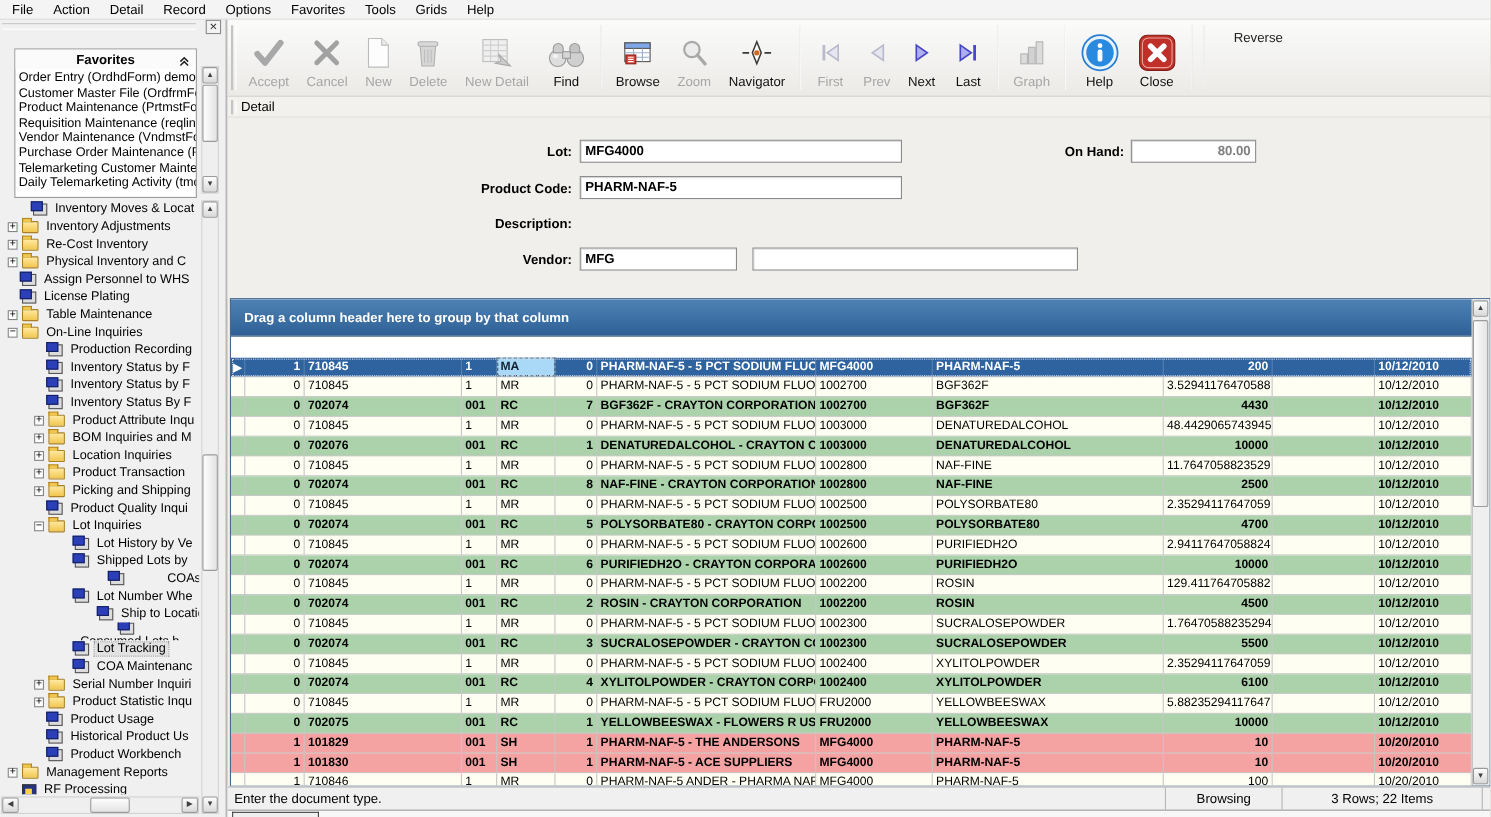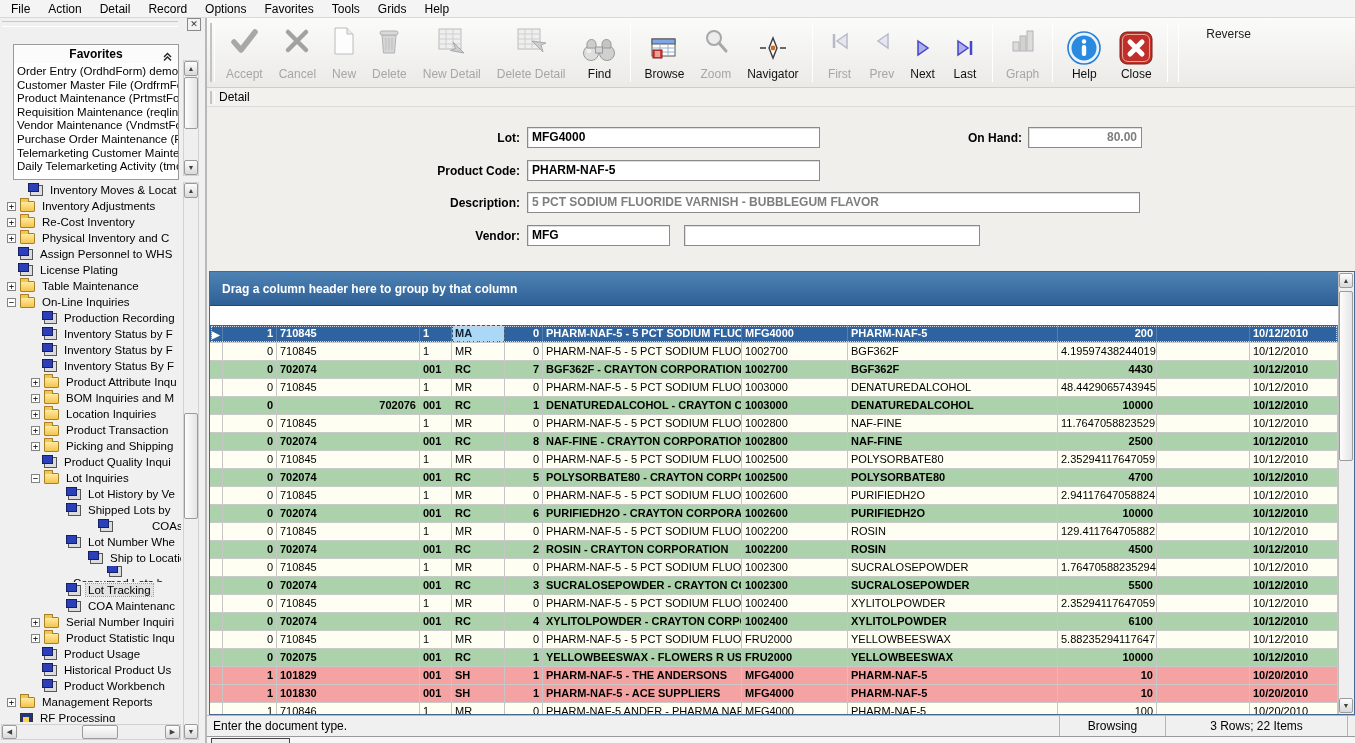--- a/index.html
+++ b/index.html
@@ -63,21 +63,21 @@
   #main{ position:absolute; left:207px; top:18px; width:1148px; height:725px; background:#f0efec; }
   
   #toolbar{ position:absolute; left:0; top:0; width:1148px; height:70px; display:flex; align-items:stretch;
     background:linear-gradient(180deg,#fbfbfa,#ebeae7); border-bottom:1px solid #cfcecb; }
   .tb-grip{ width:5px; margin:5px 3px; border-left:2px solid #c4c4c4; border-right:1px solid #fff; flex:none;}
   .tb-sep{ width:1px; margin:5px 5px; background:#c8c8c8; border-right:1px solid #fff; flex:none;}
   .tb-btn{ display:flex; flex-direction:column; align-items:center; justify-content:flex-end;
     padding:4px 7px 5px; font-size:12px; color:#111; cursor:default; border:1px solid transparent; border-radius:2px;}
   .tb-btn .tb-ico{ height:36px; display:flex; align-items:center; justify-content:center; }
   .tb-btn .tb-lbl{ margin-top:1px; white-space:nowrap; }
-  .tb-btn.disabled{ color:#a6a6a6;justify-content:space-between; }
+  .tb-btn.disabled{ color:#a6a6a6; }
   #reverse-label{ align-self:flex-start; margin:9px 0 0 22px; font-size:12px; color:#222; }
   
   #detailbar{ position:absolute; left:0; top:70px; width:1148px; height:19px; display:flex; align-items:center;
     background:#f2f1ee; border-bottom:1px solid #dddcd8; font-size:12px; }
   #detailbar .tb-grip{ margin:2px 4px 2px 3px; height:13px; }
   
   #formarea{ position:absolute; left:0; top:89px; width:1148px; height:164px; background:#f0efec; }
   .f-label{ position:absolute; font-size:12px; font-weight:bold; text-align:right; }
   .f-input{ position:absolute; height:21px; background:#fff; border:1px solid #8a8a8a;
     box-shadow:inset 1px 1px 0 #e0e0e0; font-size:12px; font-weight:bold; line-height:19px; padding:0 4px;
@@ -393,30 +393,20 @@
         <div class="tb-btn disabled">
           <div class="tb-ico">
             <svg width="30" height="28">
               <rect x="2" y="2" width="22" height="20" fill="#efefef" stroke="#bcbcbc"></rect>
               <path d="M2 7 h22 M2 12 h22 M2 17 h22 M9 2 v20 M16 2 v20" stroke="#cfcfcf"></path>
               <path d="M27 26 L16 15 l2.5 6.5 l-5 2 z" fill="#cdcdcd" stroke="#a8a8a8"></path>
             </svg>
           </div>
           <div class="tb-lbl">New Detail</div>
         </div>
-        <div class="tb-btn disabled">
-          <div class="tb-ico">
-            <svg width="30" height="28">
-              <rect x="2" y="2" width="22" height="20" fill="#efefef" stroke="#bcbcbc"></rect>
-              <path d="M2 7 h22 M2 12 h22 M2 17 h22 M9 2 v20 M16 2 v20" stroke="#cfcfcf"></path>
-              <path d="M16 14 l11 11 l-2 -7 l5 -2 z" fill="#cdcdcd" stroke="#a8a8a8"></path>
-            </svg>
-          </div>
-          <div class="tb-lbl">Delete Detail</div>
-        </div>
         <div class="tb-btn">
           <div class="tb-ico">
             <svg width="36" height="28">
               <ellipse cx="10" cy="19" rx="7.5" ry="7.5" fill="#dedede" stroke="#9a9a9a"></ellipse>
               <ellipse cx="26" cy="19" rx="7.5" ry="7.5" fill="#d0d0d0" stroke="#9a9a9a"></ellipse>
               <path d="M6 10 a4.5 4.5 0 0 1 9 0 v4 h-9 z" fill="#cdcdcd" stroke="#9a9a9a"></path>
               <path d="M21 10 a4.5 4.5 0 0 1 9 0 v4 h-9 z" fill="#c4c4c4" stroke="#9a9a9a"></path>
               <rect x="14.5" y="13" width="7" height="6" fill="#d6d6d6" stroke="#9a9a9a"></rect>
               <ellipse cx="8" cy="17" rx="2.5" ry="2" fill="#f2f2f2"></ellipse>
             </svg>
@@ -534,21 +524,20 @@
     </div>
 
     <div id="formarea">
       <div class="f-label" style="left:150px; top:24px;  width:163px;">Lot:</div>
       <div class="f-input" style="left:320px; top:20px;  width:293px;">MFG4000</div>
       <div class="f-label" style="left:700px; top:24px;  width:115px;">On Hand:</div>
       <div class="f-input ro num" style="left:821px; top:20px; width:114px;">80.00</div>
       <div class="f-label" style="left:150px; top:57px;  width:163px;">Product Code:</div>
       <div class="f-input" style="left:320px; top:53px;  width:293px;">PHARM-NAF-5</div>
       <div class="f-label" style="left:150px; top:89px;  width:163px;">Description:</div>
-      <div class="f-input ro" style="left:320px; top:85px; width:613px;">5 PCT SODIUM FLUORIDE VARNISH - BUBBLEGUM FLAVOR</div>
       <div class="f-label" style="left:150px; top:122px; width:163px;">Vendor:</div>
       <div class="f-input" style="left:320px; top:118px; width:143px;">MFG</div>
       <div class="f-input ro" style="left:477px; top:118px; width:296px;"></div>
     </div>
 
     <div id="gridpanel">
       <div id="groupbar">
         <span>Drag a column header here to group by that column</span>
       </div>
       <div id="gridrows">
@@ -569,21 +558,21 @@
           <div class="g-row mr">
             <div class="g-cell g-ind" style="width: 13px;"></div>
             <div class="g-cell" style="width: 54px; text-align: right;">0</div>
             <div class="g-cell" style="width: 143px; text-align: left;">710845</div>
             <div class="g-cell" style="width: 32px; text-align: left;">1</div>
             <div class="g-cell" style="width: 53px; text-align: left;">MR</div>
             <div class="g-cell" style="width: 38px; text-align: right;">0</div>
             <div class="g-cell" style="width: 199px; text-align: left;">PHARM-NAF-5 - 5 PCT SODIUM FLUORIDE VARNISH</div>
             <div class="g-cell" style="width: 106px; text-align: left;">1002700</div>
             <div class="g-cell" style="width: 210px; text-align: left;">BGF362F</div>
-            <div class="g-cell" style="width: 99px; text-align: right;">4.19597438244019</div>
+            <div class="g-cell" style="width: 99px; text-align: right;">3.52941176470588</div>
             <div class="g-cell" style="width: 93px; text-align: right;"></div>
             <div class="g-cell" style="width: 88px; text-align: left;">10/12/2010</div>
           </div>
           <div class="g-row rc">
             <div class="g-cell g-ind" style="width: 13px;"></div>
             <div class="g-cell" style="width: 54px; text-align: right;">0</div>
             <div class="g-cell" style="width: 143px; text-align: left;">702074</div>
             <div class="g-cell" style="width: 32px; text-align: left;">001</div>
             <div class="g-cell" style="width: 53px; text-align: left;">RC</div>
             <div class="g-cell" style="width: 38px; text-align: right;">7</div>
@@ -604,21 +593,21 @@
             <div class="g-cell" style="width: 199px; text-align: left;">PHARM-NAF-5 - 5 PCT SODIUM FLUORIDE VARNISH</div>
             <div class="g-cell" style="width: 106px; text-align: left;">1003000</div>
             <div class="g-cell" style="width: 210px; text-align: left;">DENATUREDALCOHOL</div>
             <div class="g-cell" style="width: 99px; text-align: right;">48.4429065743945</div>
             <div class="g-cell" style="width: 93px; text-align: right;"></div>
             <div class="g-cell" style="width: 88px; text-align: left;">10/12/2010</div>
           </div>
           <div class="g-row rc">
             <div class="g-cell g-ind" style="width: 13px;"></div>
             <div class="g-cell" style="width: 54px; text-align: right;">0</div>
-            <div class="g-cell" style="width: 143px; text-align: right;">702076</div>
+            <div class="g-cell" style="width: 143px; text-align: left;">702076</div>
             <div class="g-cell" style="width: 32px; text-align: left;">001</div>
             <div class="g-cell" style="width: 53px; text-align: left;">RC</div>
             <div class="g-cell" style="width: 38px; text-align: right;">1</div>
             <div class="g-cell" style="width: 199px; text-align: left;">DENATUREDALCOHOL - CRAYTON CORPORATION</div>
             <div class="g-cell" style="width: 106px; text-align: left;">1003000</div>
             <div class="g-cell" style="width: 210px; text-align: left;">DENATUREDALCOHOL</div>
             <div class="g-cell" style="width: 99px; text-align: right;">10000</div>
             <div class="g-cell" style="width: 93px; text-align: right;"></div>
             <div class="g-cell" style="width: 88px; text-align: left;">10/12/2010</div>
           </div>

